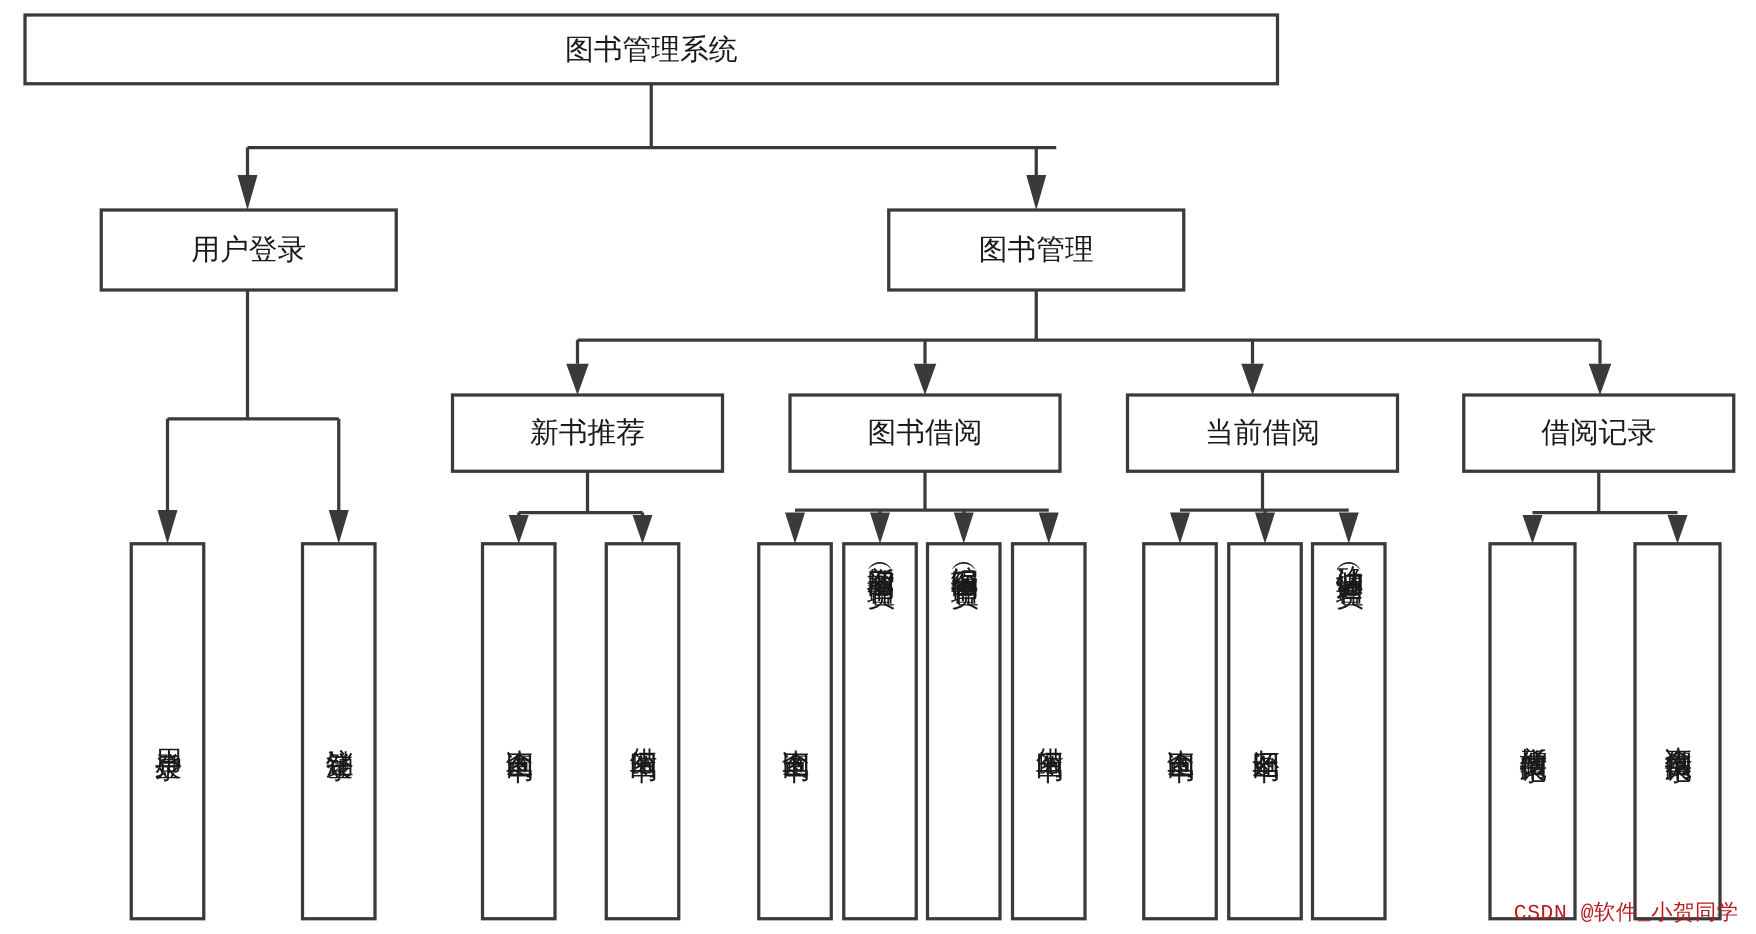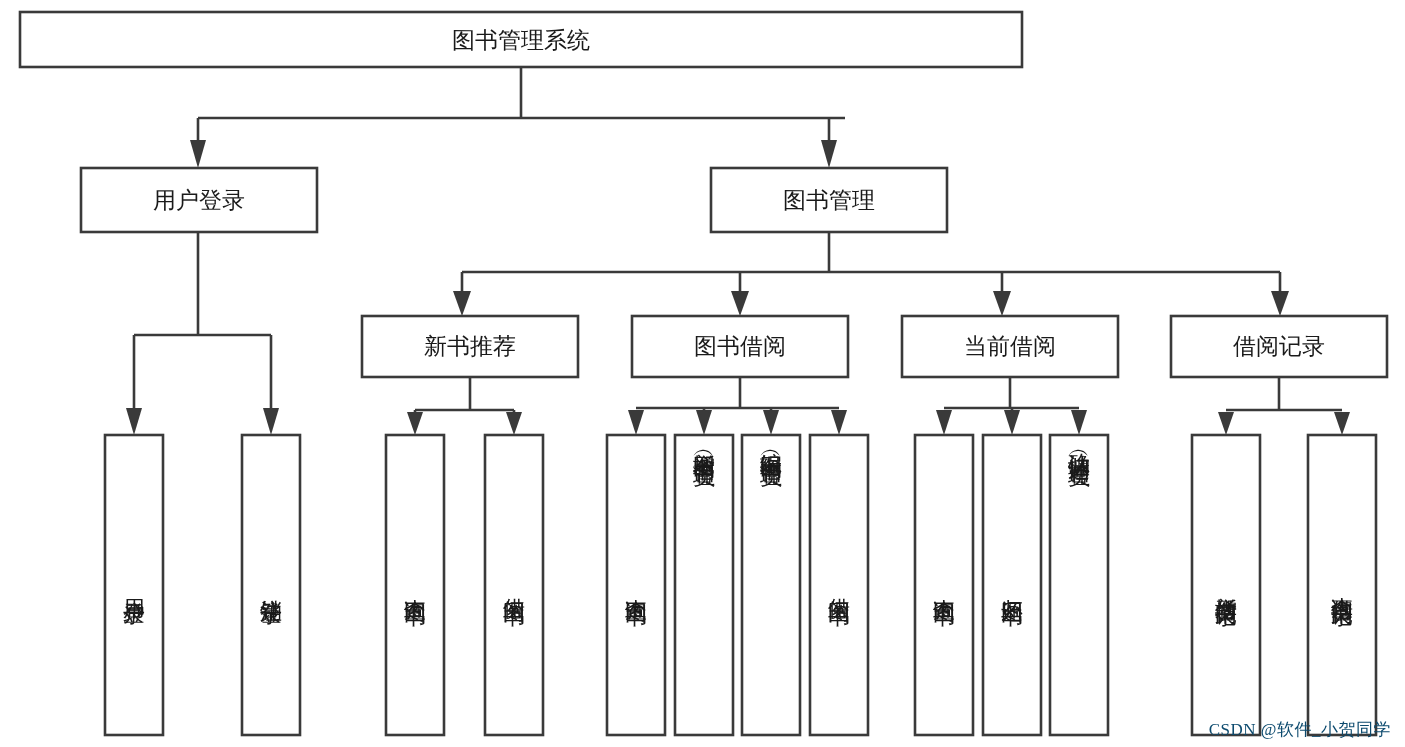--- a/index.html
+++ b/index.html
@@ -63,23 +63,23 @@
     line-height: 1.08;
     letter-spacing: 2px;
     color: #1a1a1a;
     white-space: nowrap;
     text-align: center;
   }
   .watermark {
     position: absolute;
     right: 14px;
     bottom: 6px;
-    font-family: Liberation Serif, serif;
+    font-family: Liberation Mono, monospace;
     font-size: 17px;
-    color: #0c4a6e;
+    color: #b91c1c;
     letter-spacing: 0.5px;
     white-space: nowrap;
     user-select: none;
   }
 </style>
 </head>
 <body>
 
 <div id="diagram-root">
 

